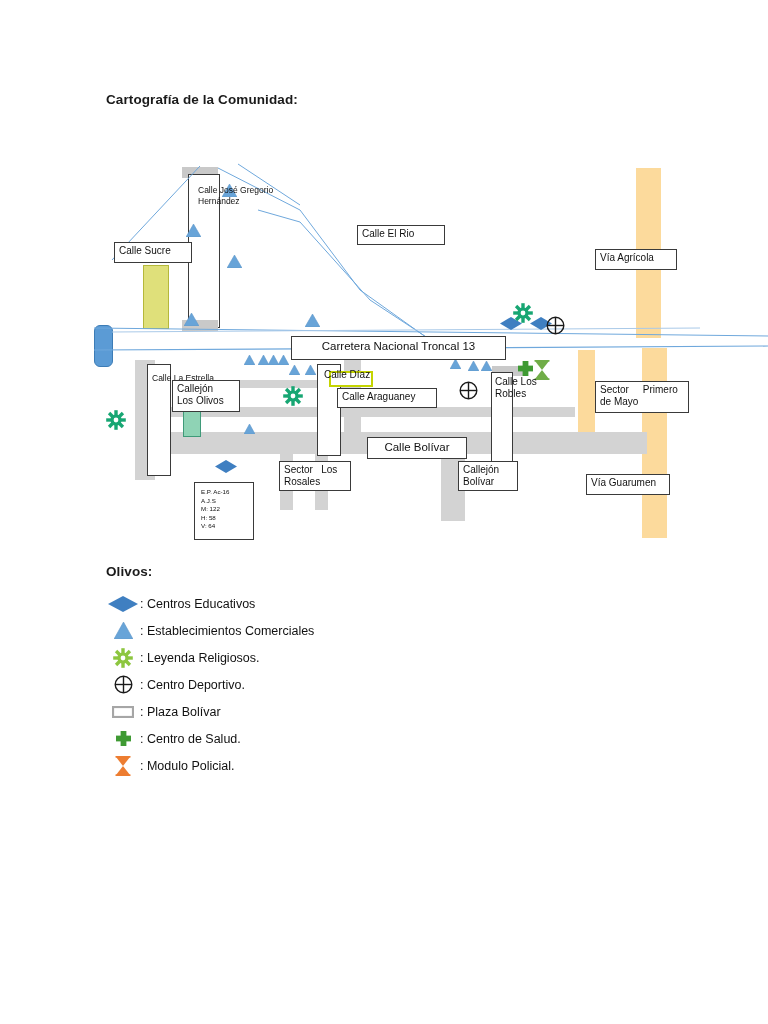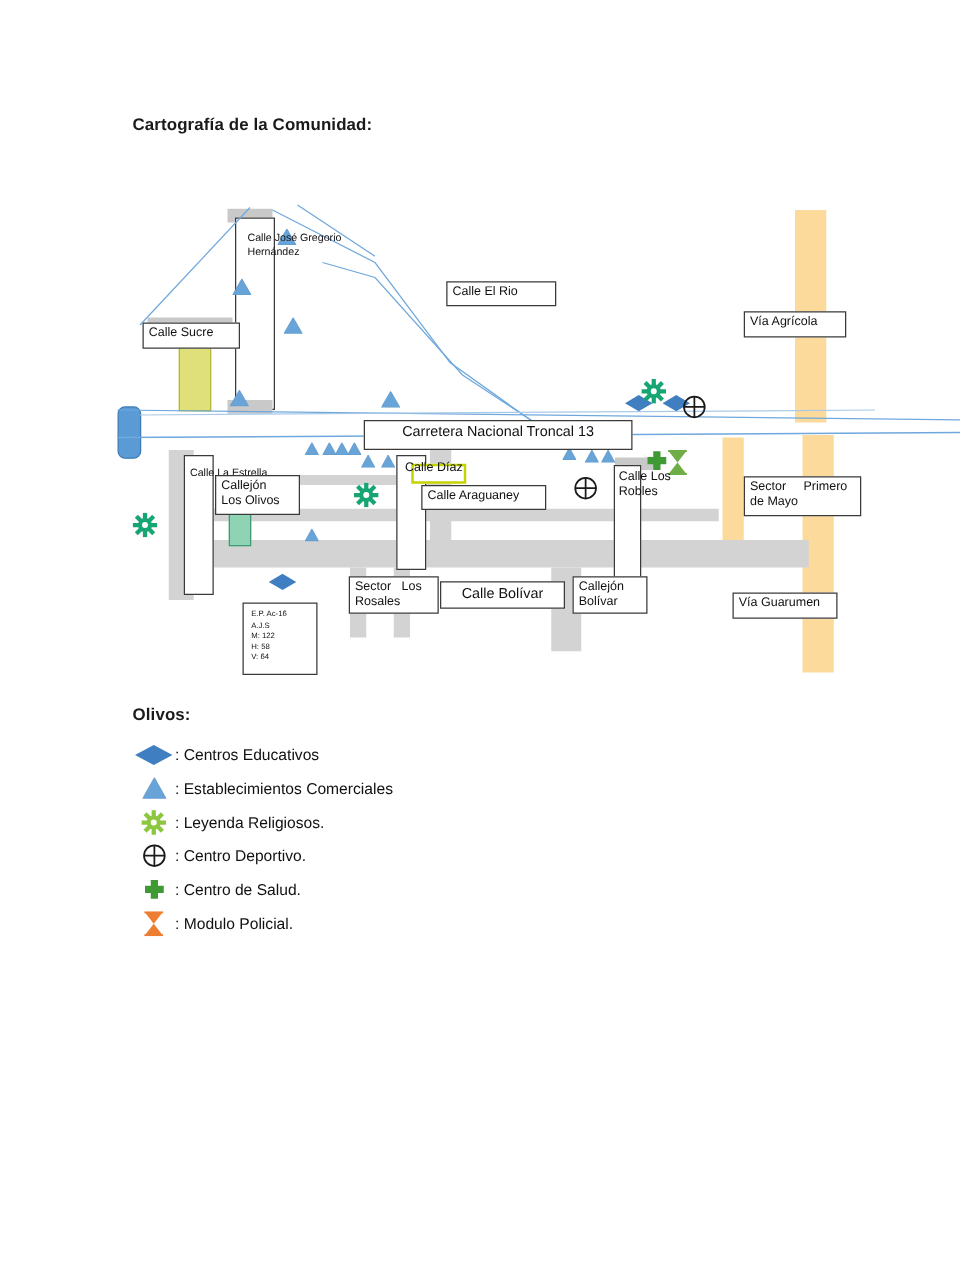--- a/index.html
+++ b/index.html
@@ -237,33 +237,33 @@
     <polygon points="8,10 15,19 1,19" fill="#70ad47"></polygon>
     <rect x="0.5" y="0" width="15" height="1.6" fill="#70ad47"></rect>
     <rect x="0.5" y="18.4" width="15" height="1.6" fill="#70ad47"></rect>
           </svg></div>
       </div>
 
     <div id="label-layer">
         <div class="lbl" style="border: none; background: transparent; left: 194px; top: 33px; width: 96px; min-height: 26px;">Calle José Gregorio
 Hernández</div>
         <div class="lbl mid" style="left: 357px; top: 75px; width: 88px; min-height: 20px;">Calle El Rio</div>
-        <div class="lbl mid" style="left: 114px; top: 108px; width: 78px; min-height: 21px;">Calle Sucre</div>
+        <div class="lbl mid" style="left: 114px; top: 92px; width: 78px; min-height: 21px;">Calle Sucre</div>
         <div class="lbl mid" style="left: 595px; top: 99px; width: 82px; min-height: 21px;">Vía Agrícola</div>
         <div class="lbl big ctr" style="left: 291px; top: 186px; width: 215px; min-height: 24px;">Carretera Nacional Troncal 13</div>
         <div class="lbl" style="border: none; background: transparent; left: 148px; top: 221px; width: 80px; min-height: 14px;">Calle La Estrella</div>
         <div class="lbl mid" style="left: 172px; top: 230px; width: 68px; min-height: 32px;">Callejón
 Los Olivos</div>
         <div class="lbl mid" style="border: none; background: transparent; left: 320px; top: 217px; width: 56px; min-height: 14px;">Calle Díaz</div>
         <div class="lbl mid" style="left: 337px; top: 238px; width: 100px; min-height: 20px;">Calle Araguaney</div>
         <div class="lbl mid" style="border: none; background: transparent; left: 491px; top: 224px; width: 50px; min-height: 30px;">Calle Los
 Robles</div>
         <div class="lbl mid sp" style="left: 595px; top: 231px; width: 94px; min-height: 32px;">Sector     Primero
 de Mayo</div>
-        <div class="lbl big ctr" style="left: 352px; top: 287px; width: 100px; min-height: 22px; margin-top: 28px;">Calle Bolívar</div>
+        <div class="lbl big ctr" style="left: 367px; top: 287px; width: 100px; min-height: 22px;">Calle Bolívar</div>
         <div class="lbl mid sp" style="left: 279px; top: 311px; width: 72px; min-height: 30px;">Sector   Los
 Rosales</div>
         <div class="lbl mid" style="left: 458px; top: 311px; width: 60px; min-height: 30px;">Callejón
 Bolívar</div>
         <div class="lbl mid" style="left: 586px; top: 324px; width: 84px; min-height: 21px;">Vía Guarumen</div>
         <div class="infobox" style="left: 194px; top: 332px; width: 60px; height: 58px;">E.P. Ac-16
 A.J.S
 M: 122
 H: 58
 V: 64</div>
@@ -311,20 +311,28 @@
           <svg width="19" height="19" viewBox="0 0 19 19">
     <circle cx="9.5" cy="9.5" r="8.3" fill="none" stroke="#1a1a1a" stroke-width="1.4"></circle>
     <line x1="1" y1="9.5" x2="18" y2="9.5" stroke="#1a1a1a" stroke-width="1.4"></line>
     <line x1="9.5" y1="1" x2="9.5" y2="18" stroke="#1a1a1a" stroke-width="1.4"></line>
           </svg>
         </span>
         <span class="lg-txt">: Centro Deportivo.</span>
       </div>
       <div class="lg-row">
         <span class="lg-ico">
+          <svg width="22" height="12" viewBox="0 0 22 12">
+    <rect x="1" y="1" width="20" height="10" fill="#ffffff" stroke="#a6a6a6" stroke-width="2.2"></rect>
+          </svg>
+        </span>
+        <span class="lg-txt">: Plaza Bolívar</span>
+      </div>
+      <div class="lg-row">
+        <span class="lg-ico">
           <svg width="17" height="17" viewBox="0 0 17 17">
     <rect x="5.609999999999999" y="1" width="5.78" height="15" fill="#3f9a33"></rect>
     <rect x="1" y="5.609999999999999" width="15" height="5.78" fill="#3f9a33"></rect>
           </svg>
         </span>
         <span class="lg-txt">: Centro de Salud.</span>
       </div>
       <div class="lg-row">
         <span class="lg-ico">
           <svg width="16" height="20" viewBox="0 0 16 20">

